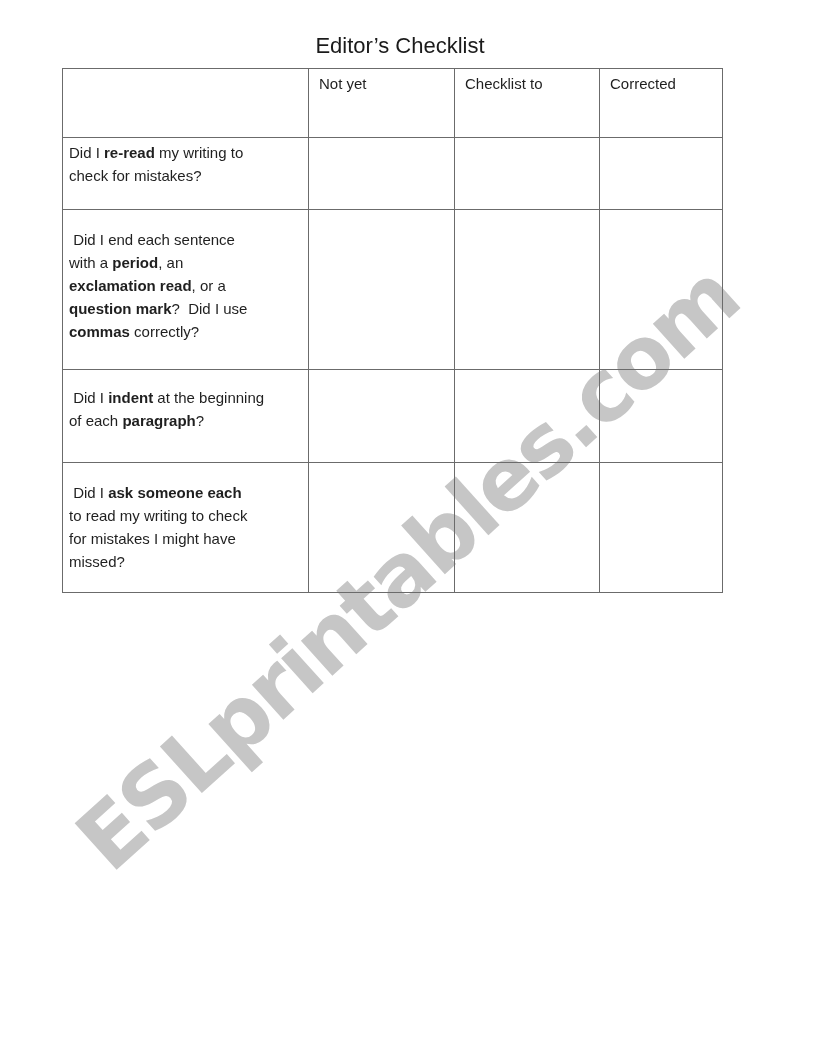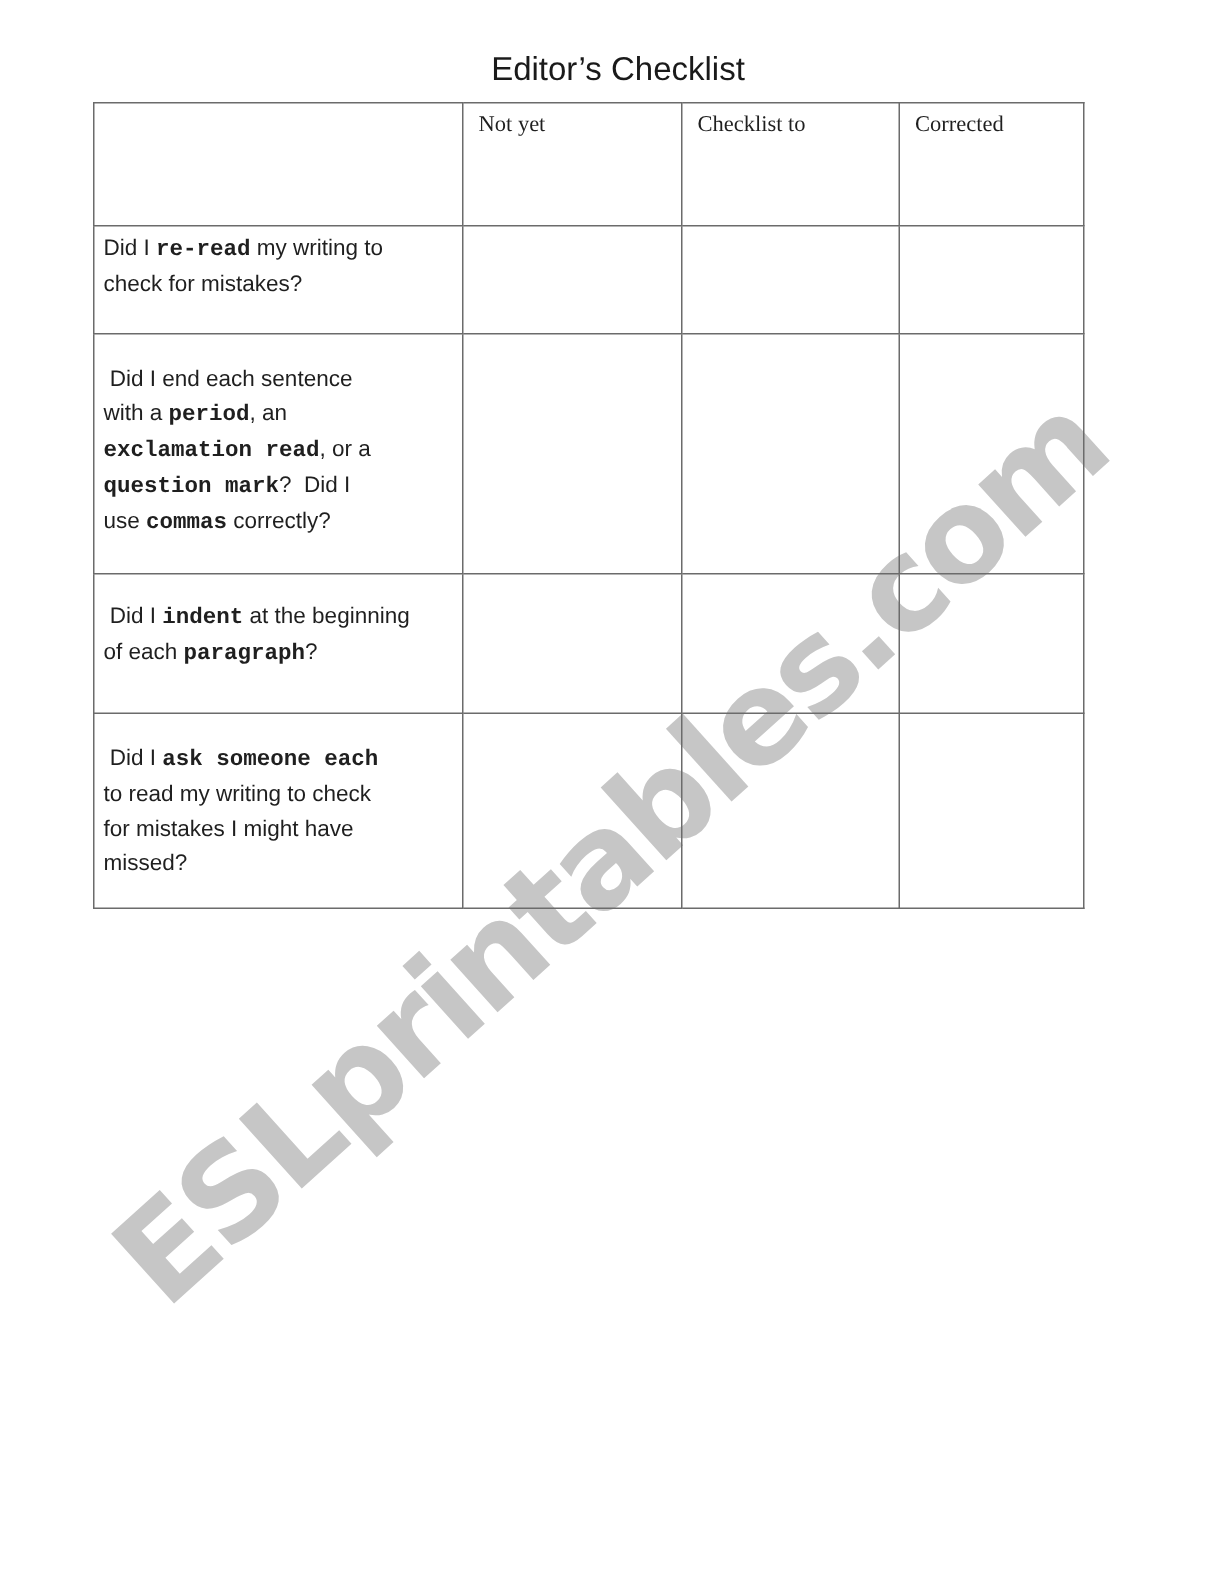--- a/index.html
+++ b/index.html
@@ -29,21 +29,21 @@
     color: #c6c6c6;
     white-space: nowrap;
     z-index: 0;
     user-select: none;
   }
 
   
   .page-title {
     position: absolute;
     top: 18px;
-    left: 12px;
+    left: 0;
     width: 800px;
     text-align: center;
     font-size: 22px;
     font-weight: 400;
     color: #1a1a1a;
     z-index: 2;
   }
 
   
   table.checklist {
@@ -56,36 +56,36 @@
     z-index: 1;
     background: transparent;
   }
   table.checklist td {
     border: 1px solid #6b6b6b;
     vertical-align: top;
     background: transparent;
   }
 
   
-  tr.hrow { height: 82px; font-family: Liberation Serif, serif; }
+  tr.hrow { height: 69px; }
   td.hcell {
     font-size: 15px;
     padding: 6px 0 0 10px;
     color: #1f1f1f;
   }
 
   
   td.qcell {
     font-size: 15px;
     line-height: 23px;
     padding: 0 50px 0 6px;
     white-space: pre-wrap;
     color: #1f1f1f;
   }
-  td.qcell b { font-weight: 700; font-family: Liberation Mono, monospace; }
+  td.qcell b { font-weight: 700; }
 
   tr.r1 { height: 72px; }
   tr.r2 { height: 138px; }
   tr.r3 { height: 160px; }
   tr.r4 { height: 93px; }
   tr.r5 { height: 90px; }
   tr.r6 { height: 93px; }
   tr.r7 { height: 130px; }
 
   tr.r1 td.qcell { padding-top: 3px; }

